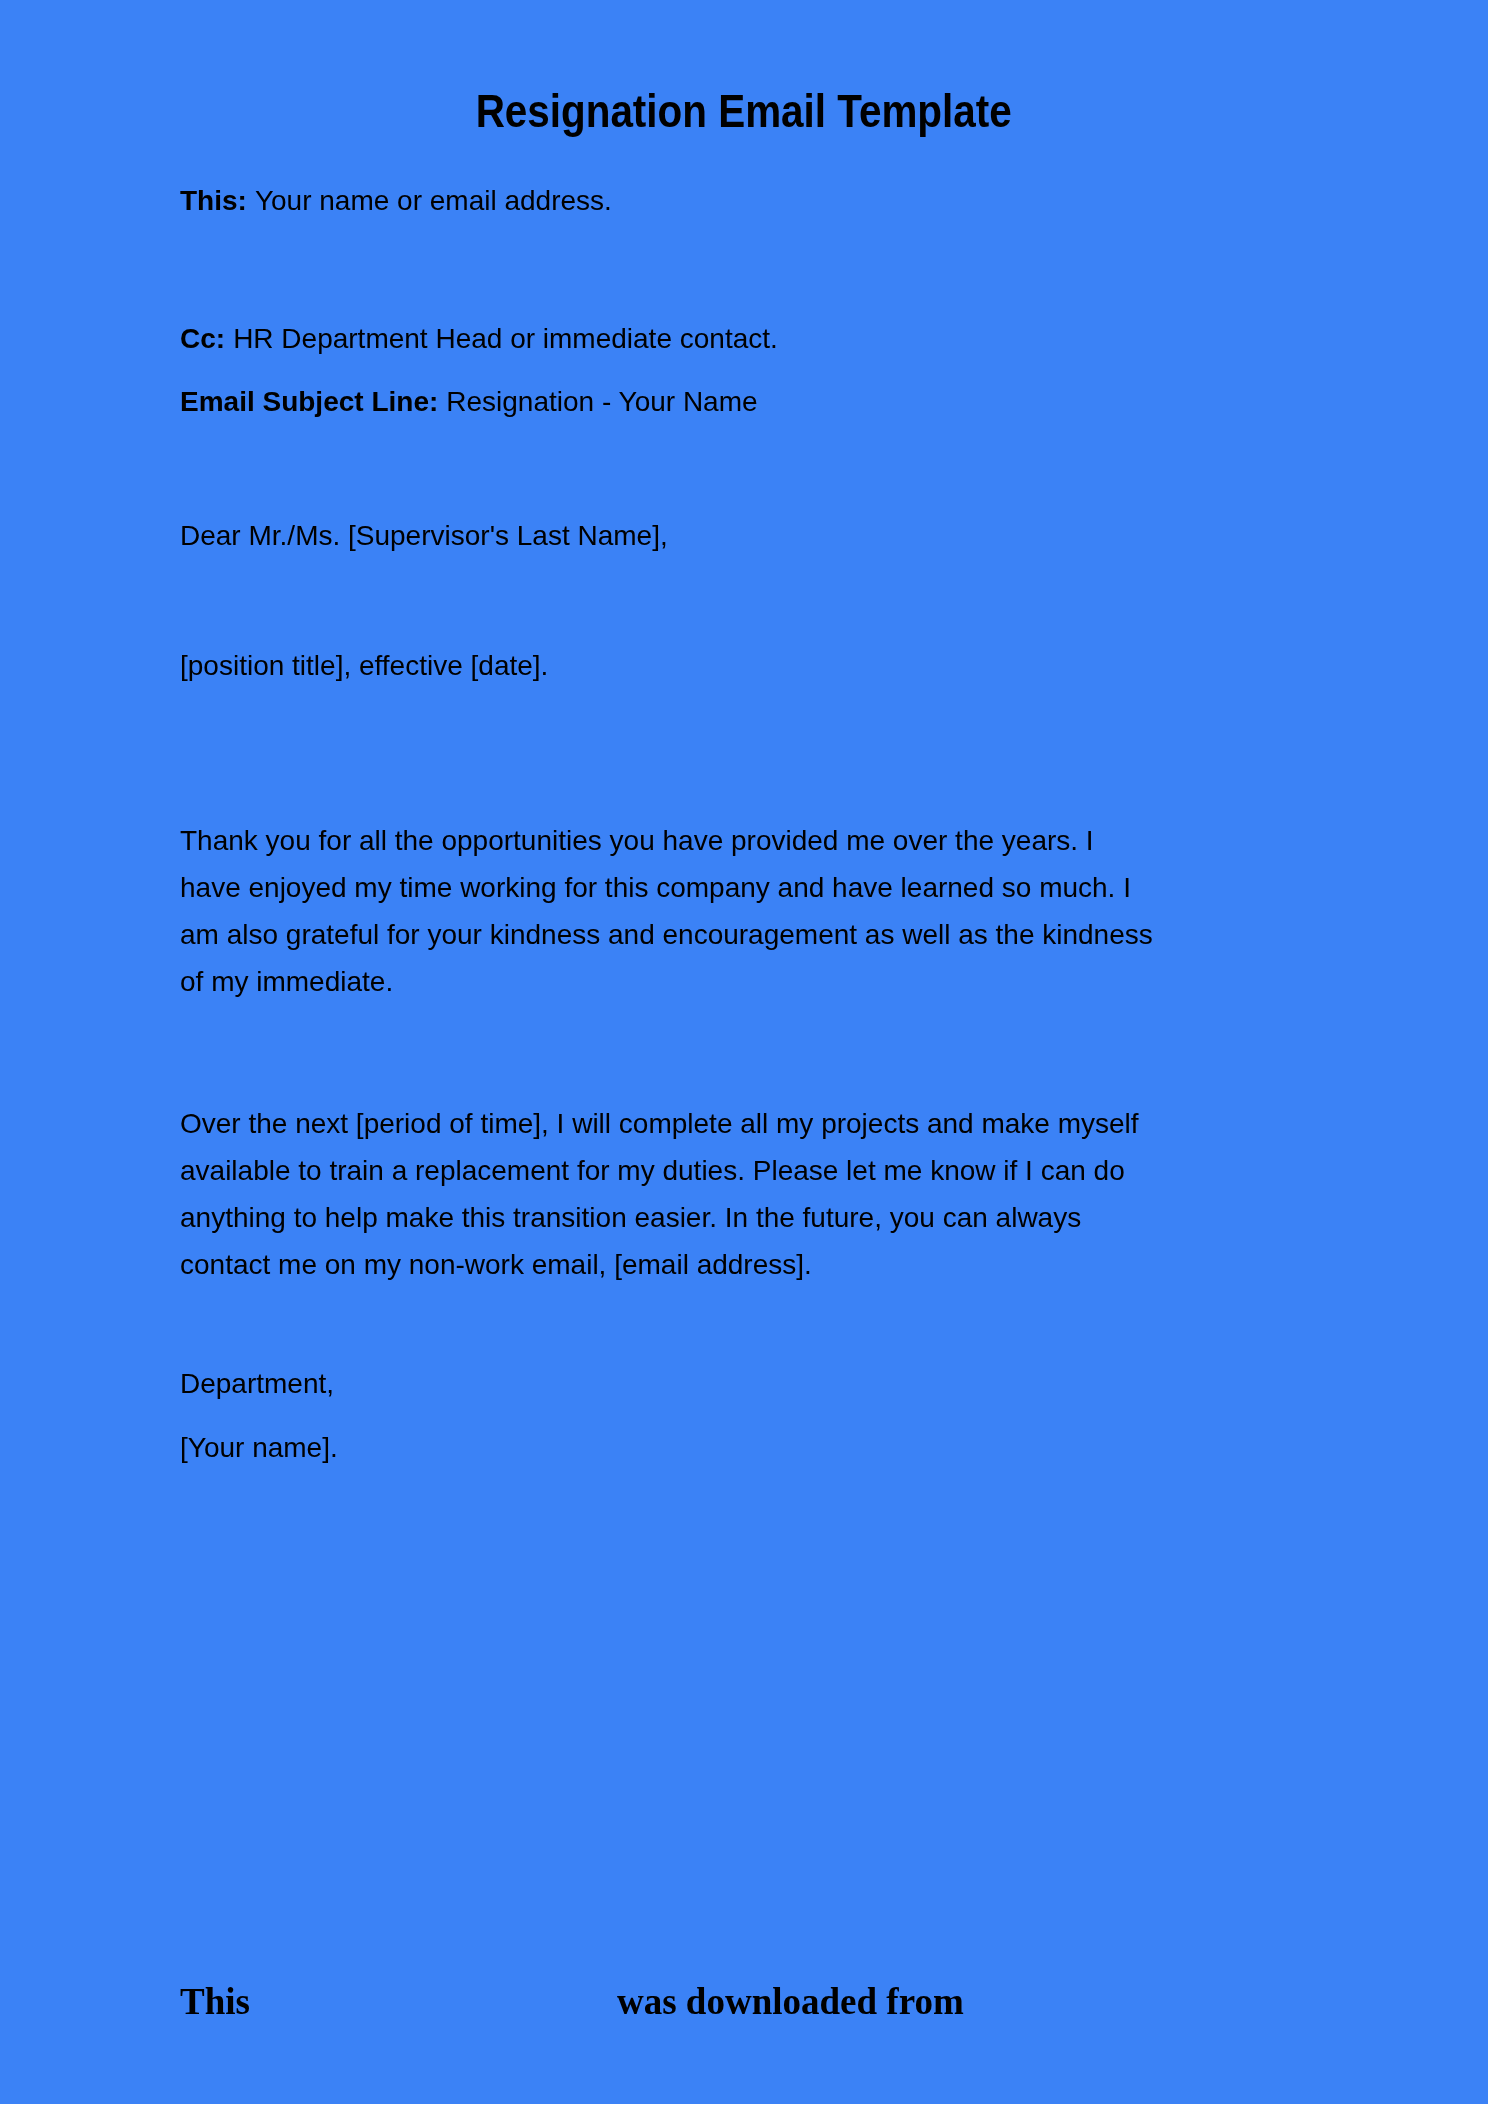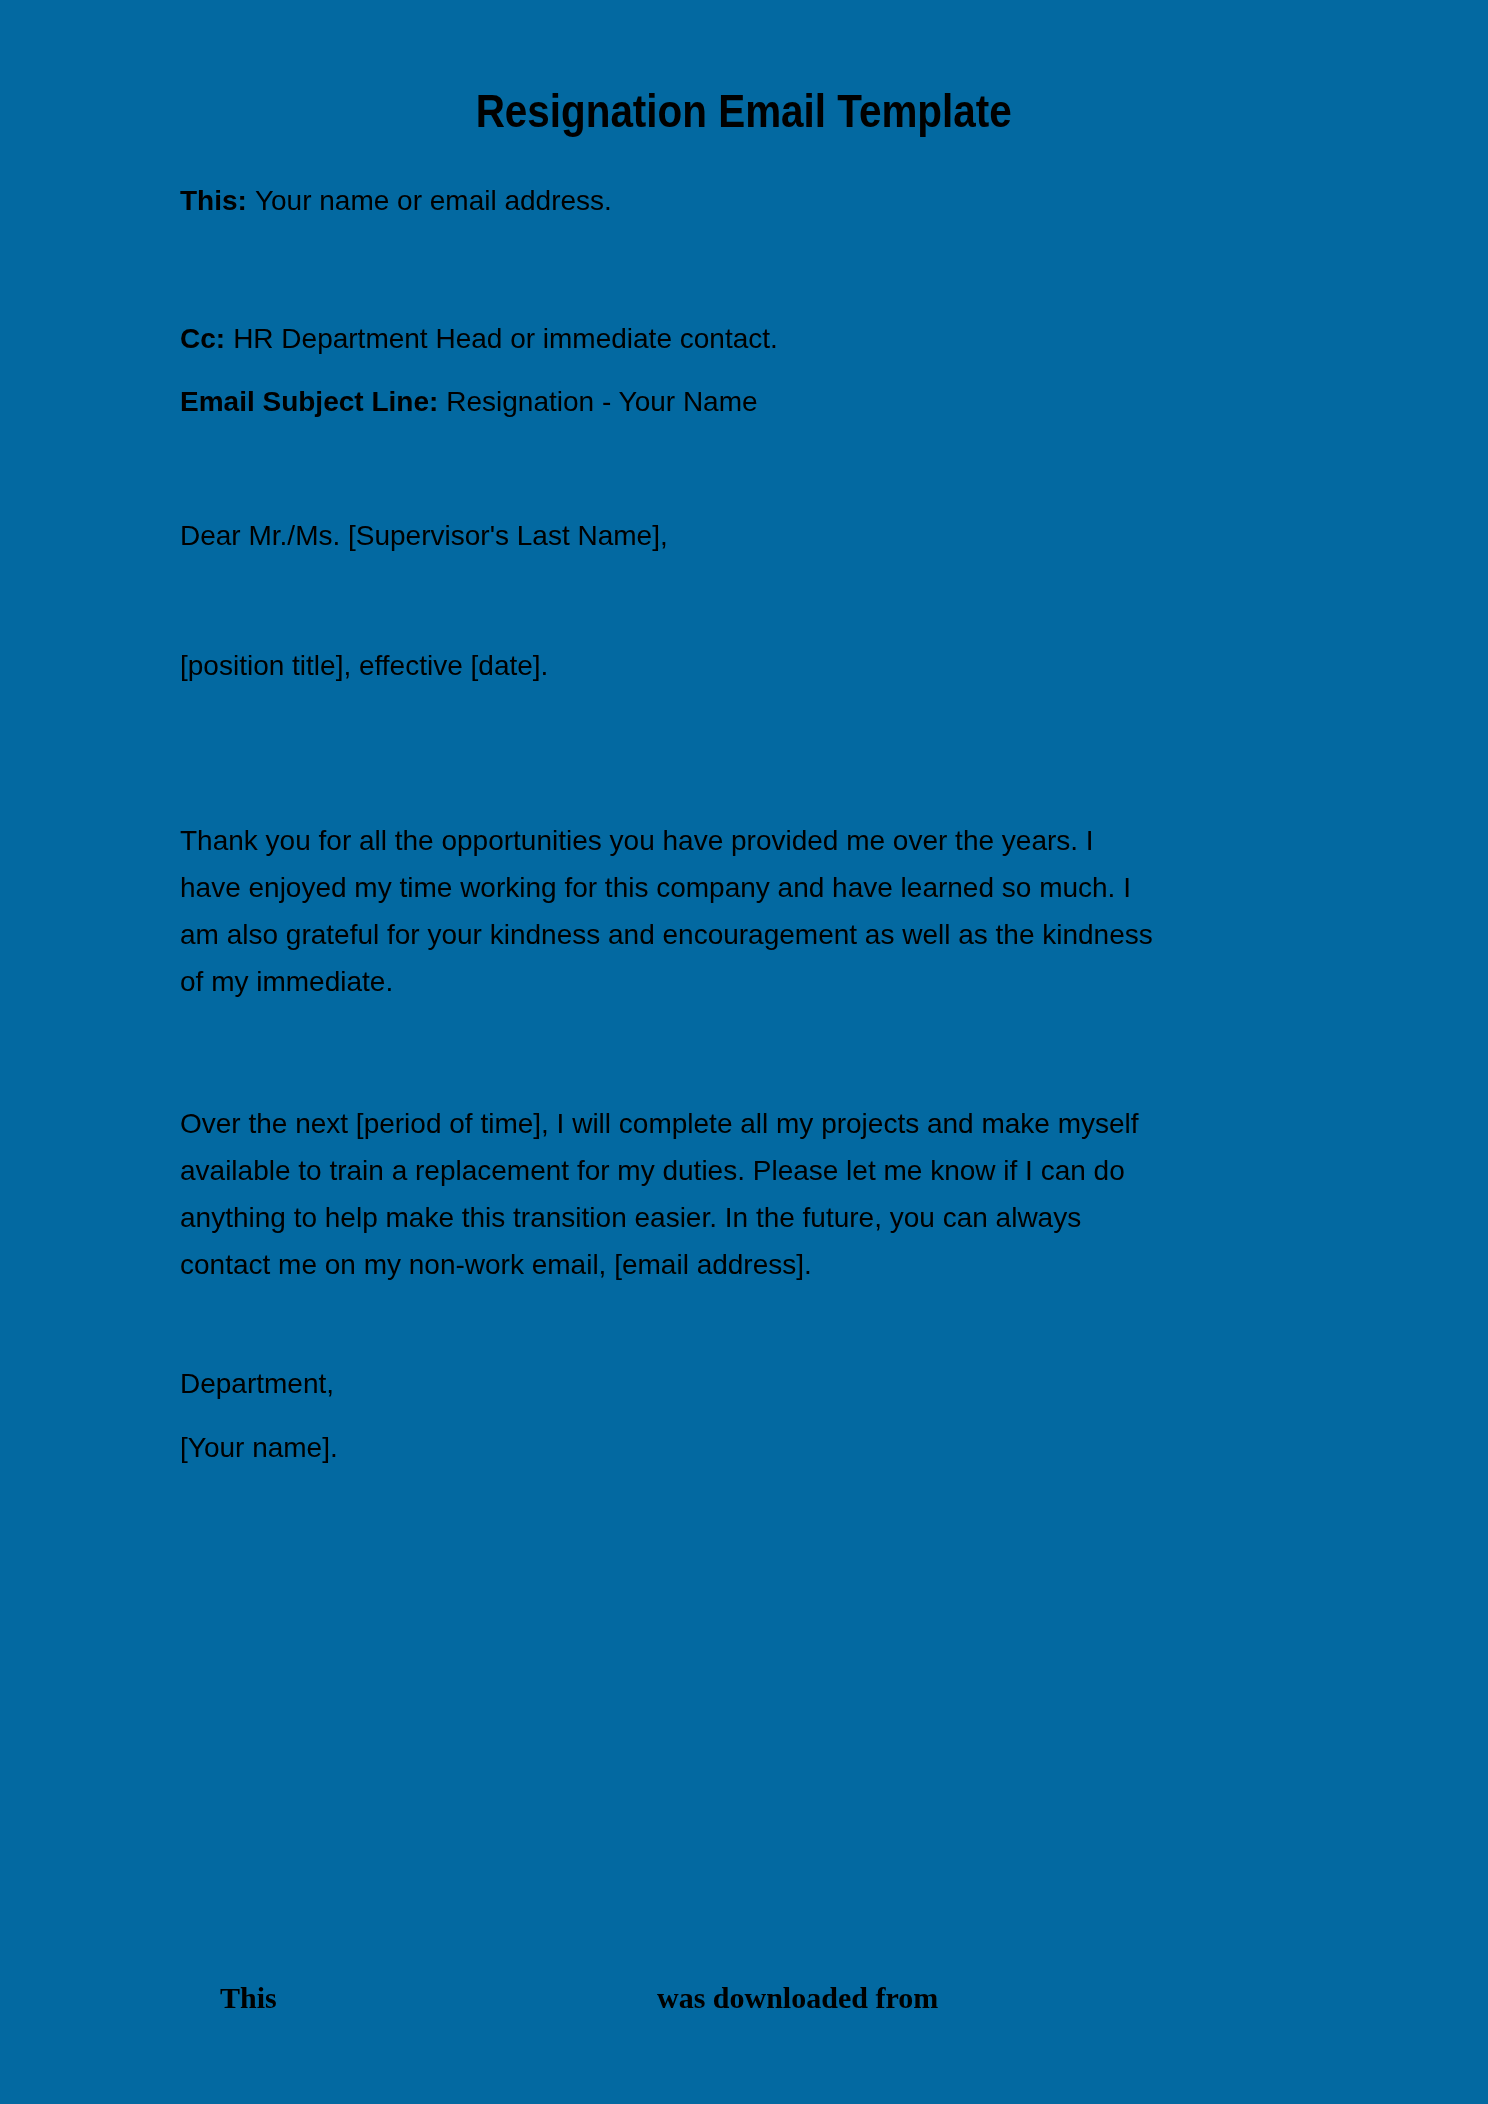--- a/index.html
+++ b/index.html
@@ -4,21 +4,21 @@
 <style>
   html, body {
     margin: 0;
     padding: 0;
     background: #ffffff;
   }
   .page {
     position: relative;
     width: 1488px;
     height: 2104px;
-    background: #0369a1;
+    background: #3b82f6;
     color: #000000;
     font-family: "Liberation Sans", sans-serif;
     overflow: hidden;
   }
   .title {
     position: absolute;
     top: 84px;
     left: 0;
     width: 1488px;
     margin: 0;
@@ -49,23 +49,22 @@
     white-space: nowrap;
   }
   .footer {
     position: absolute;
     top: 1981px;
     left: 0;
     width: 1232px;
     height: 40px;
     font-family: "Liberation Serif", serif;
     font-weight: bold;
-    font-size: 30px;
+    font-size: 37px;
     line-height: 1.15;
-    margin-left: 40px;
   }
   .footer-prefix {
     position: absolute;
     left: 180px;
   }
   .footer-suffix {
     position: absolute;
     left: 617px;
   }
 </style>

